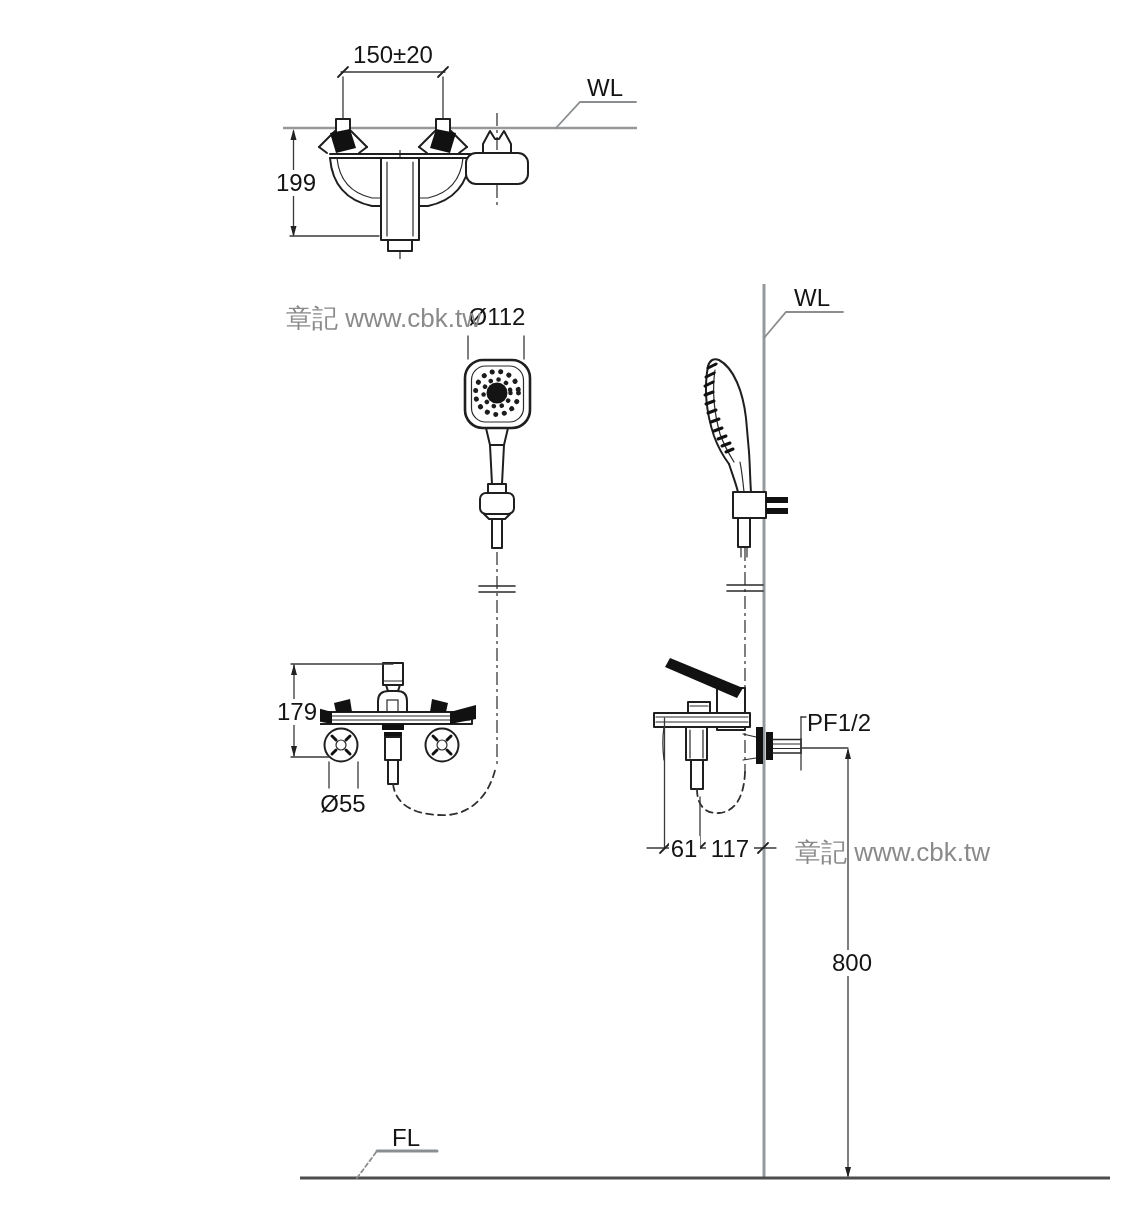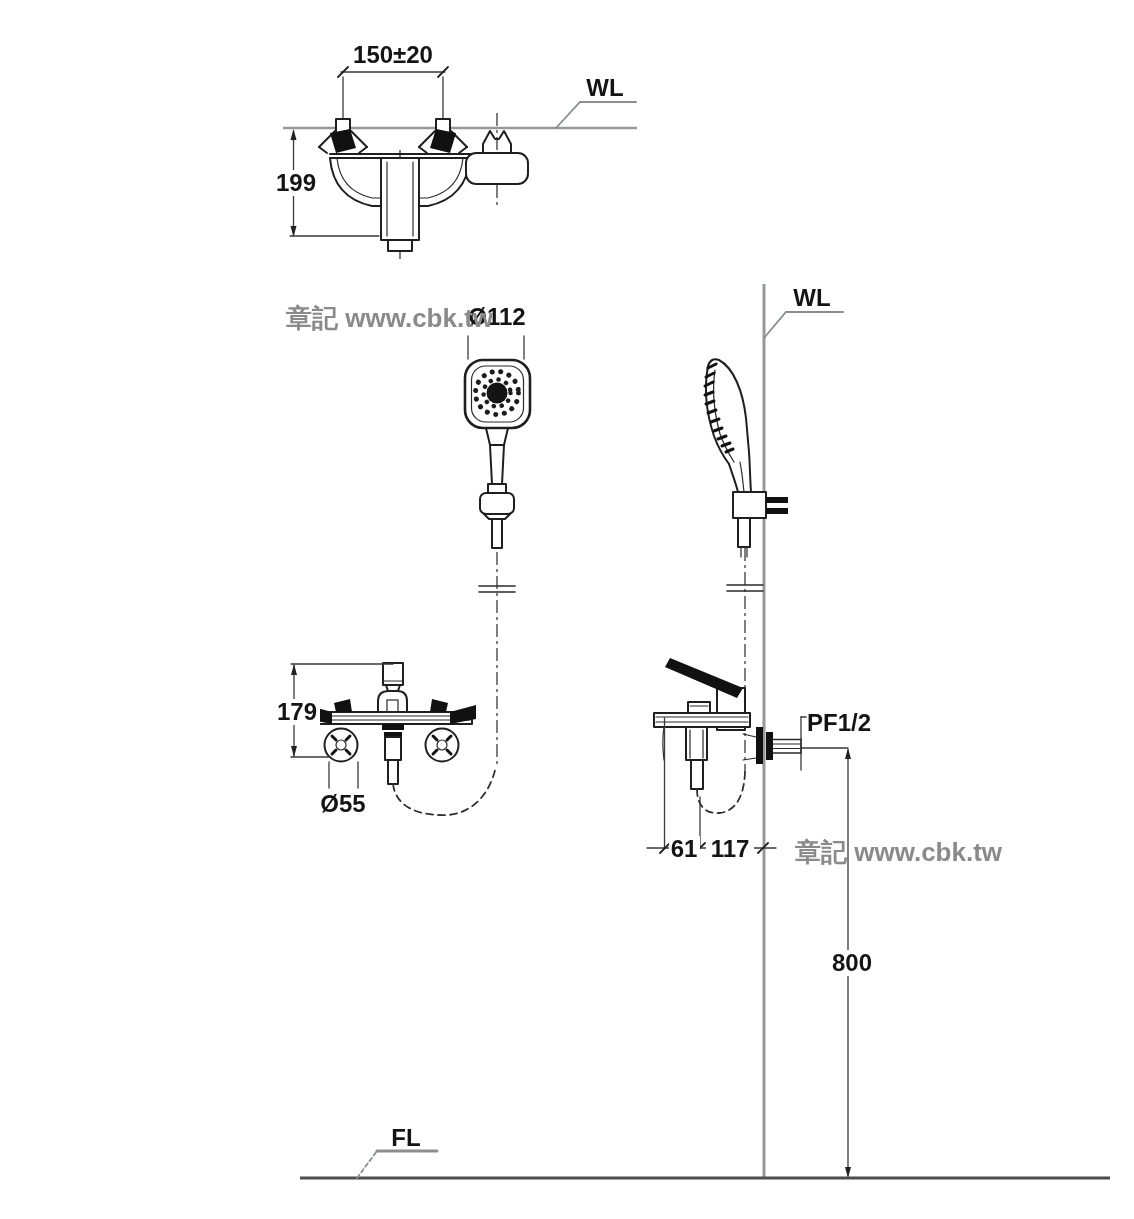--- a/index.html
+++ b/index.html
@@ -1,17 +1,17 @@
 <!DOCTYPE html>
 <html><head>
 <meta charset="utf-8">
 <title>Drawing</title>
 <style>
   html,body{margin:0;padding:0;background:#fff;}
-  .canvas{position:relative;width:1134px;height:1219px;background:#ffffff;overflow:hidden;font-weight:bold;}
+  .canvas{position:relative;width:1134px;height:1219px;background:#ffffff;overflow:hidden;}
   svg{display:block;}
   .ln   {stroke:#1f1f1f;stroke-width:2;fill:none;stroke-linecap:round;stroke-linejoin:round;}
   .lnf  {stroke:#1f1f1f;stroke-width:2;fill:#ffffff;stroke-linejoin:round;}
   .fin  {stroke:#2a2a2a;stroke-width:1.2;fill:none;stroke-linecap:round;}
   .thk  {stroke:#111111;stroke-width:3;fill:none;stroke-linecap:round;}
   .dark {fill:#111111;stroke:none;}
   .dim  {stroke:#3a3a3a;stroke-width:1.3;fill:none;stroke-linecap:round;}
   .tick {stroke:#222222;stroke-width:1.8;fill:none;stroke-linecap:round;}
   .ah   {fill:#222222;stroke:none;}
   .cl   {stroke:#2a2a2a;stroke-width:1.2;fill:none;stroke-dasharray:13 4 3 4;}

